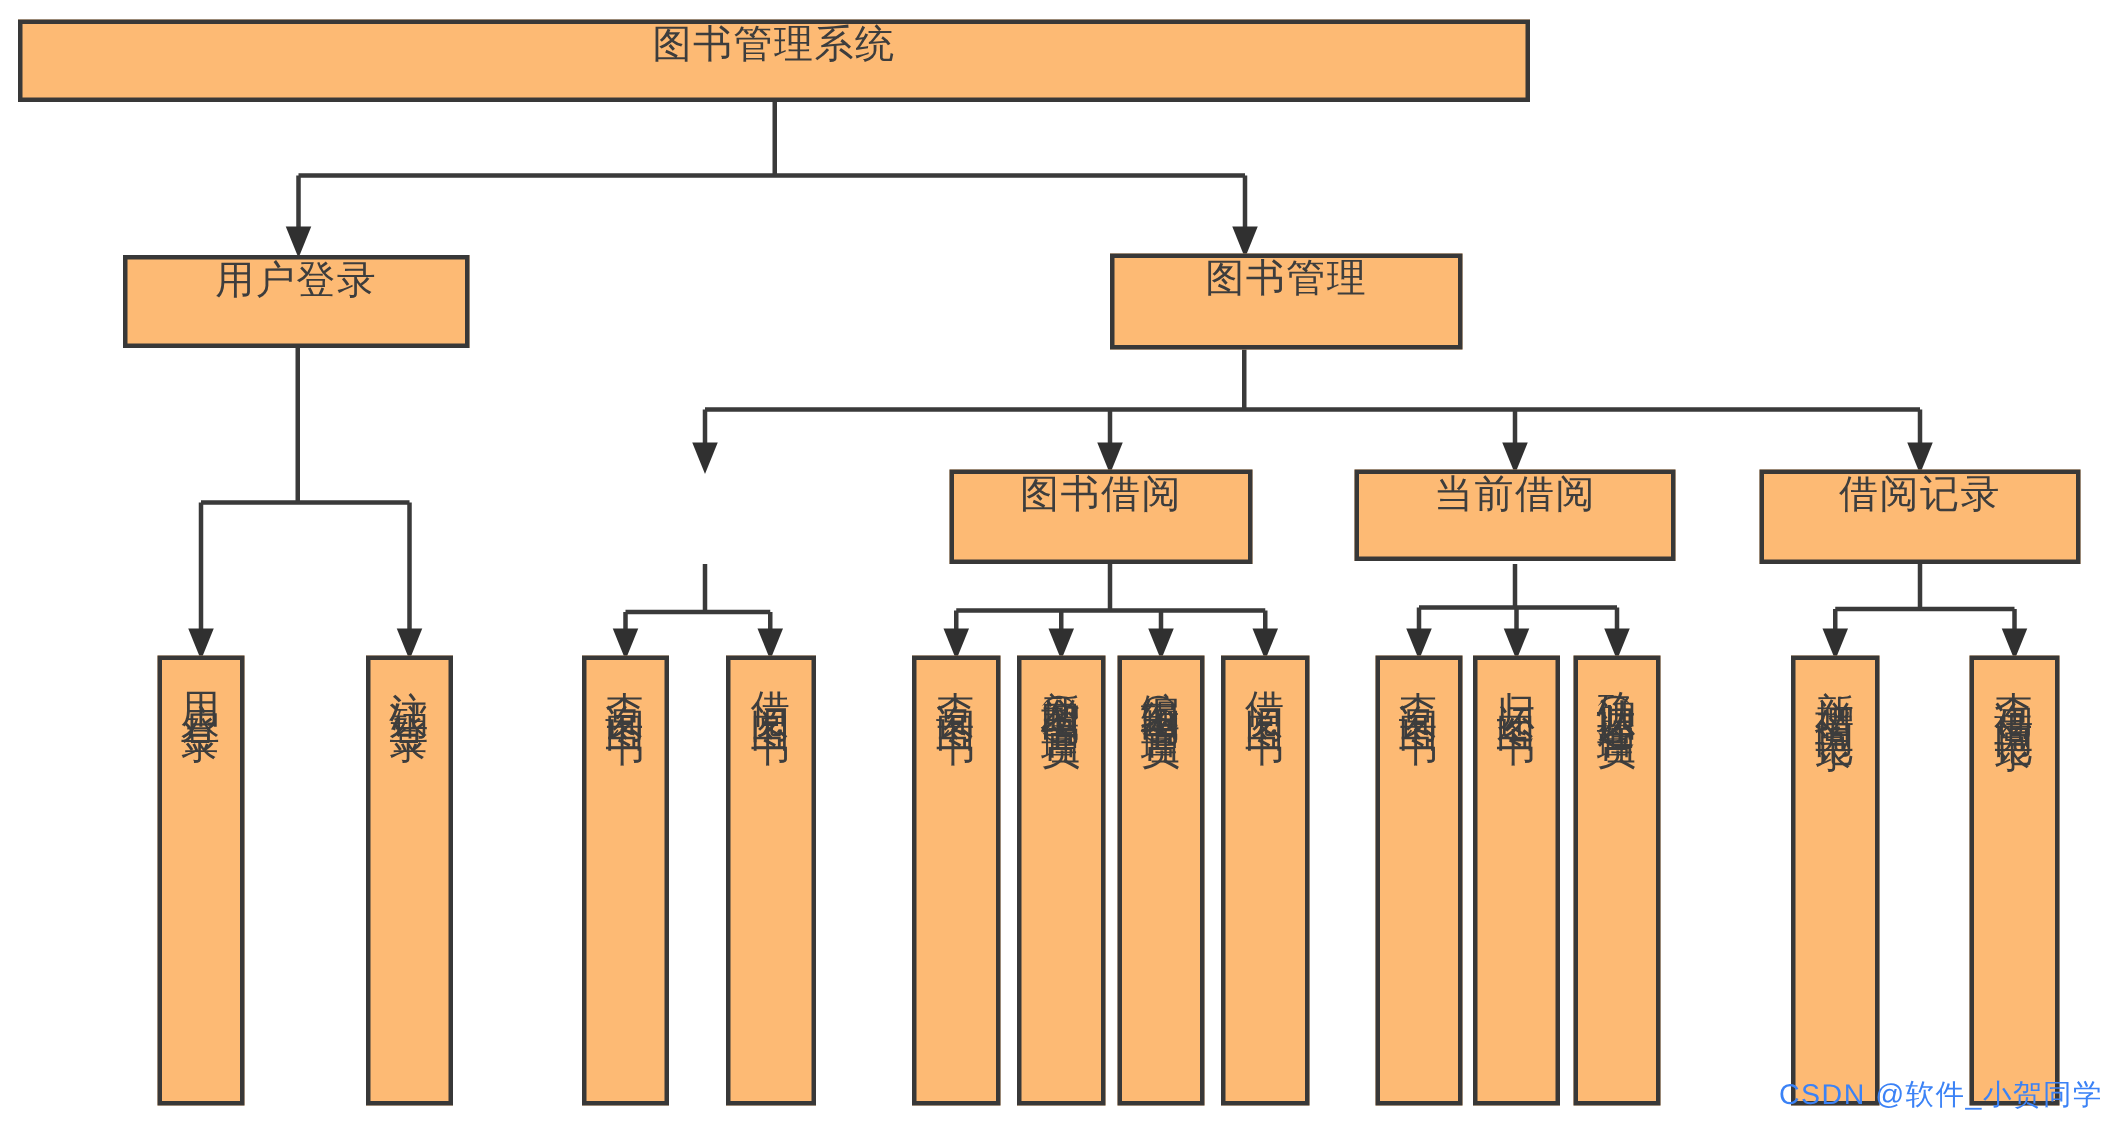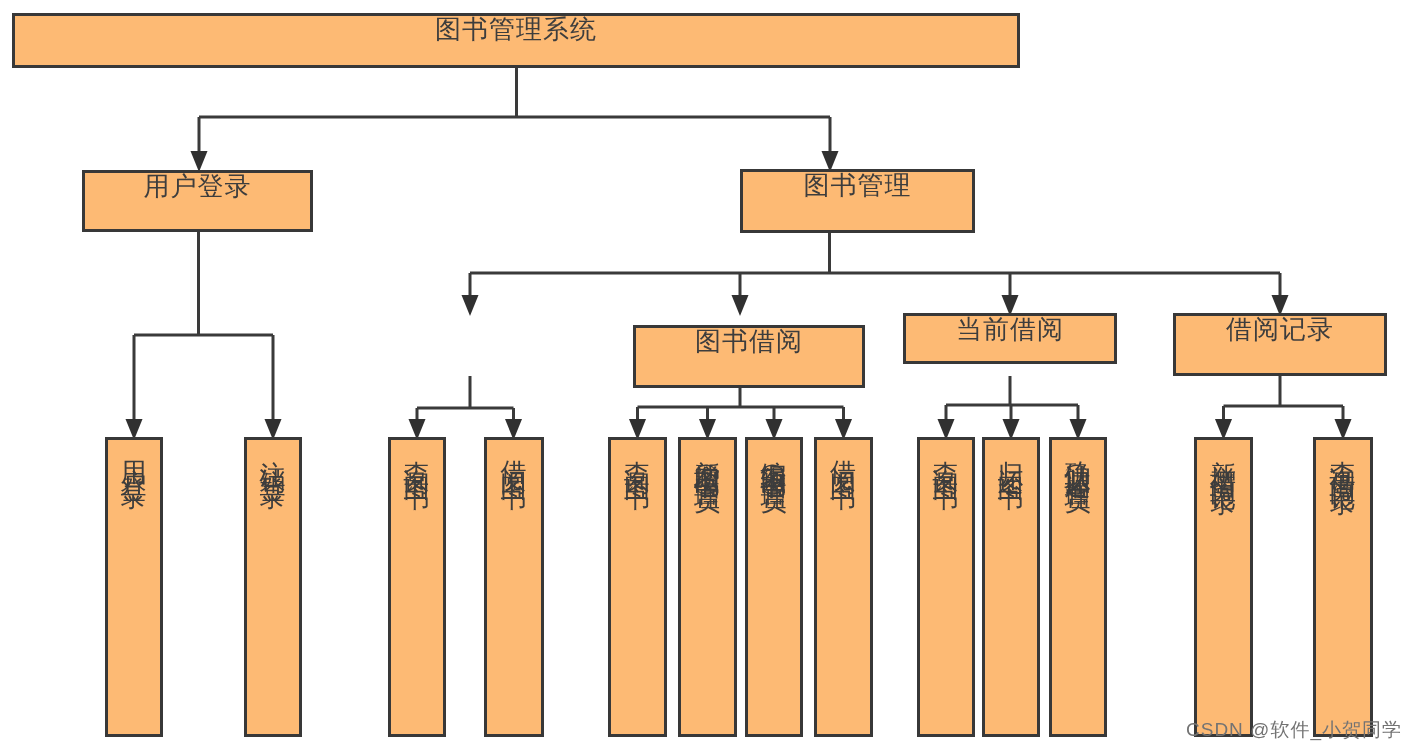--- a/index.html
+++ b/index.html
@@ -55,21 +55,21 @@
     letter-spacing: 8px;
     white-space: nowrap;
   }
   .node.leaf.long span { letter-spacing: 6px; }
   .node.leaf.xlong span { letter-spacing: 4px; }
   .watermark {
     position: absolute;
     left: 1186px;
     top: 717px;
     font-size: 19px;
-    color: #737373;
+    color: #3b82f6;
     letter-spacing: 1px;
     white-space: nowrap;
     z-index: 5;
   }
 </style>
 </head>
 <body>
 
 <div class="canvas">
 
@@ -114,24 +114,24 @@
     <span>图书管理系统</span>
   </div>
 
   <div class="node h" style="left:82px;top:170px;width:231px;height:62px">
     <span>用户登录</span>
   </div>
   <div class="node h" style="left:740px;top:169px;width:235px;height:64px">
     <span>图书管理</span>
   </div>
 
-  <div class="node h" style="left:633px;top:325px;width:232px;height:63px">
+  <div class="node h" style="left:633px;top:313px;width:202px;height:63px">
     <span>图书借阅</span>
   </div>
-  <div class="node h" style="left:903px;top:313px;width:214px;height:51px">
+  <div class="node h" style="left:903px;top:313px;width:214px;height:61px">
     <span>当前借阅</span>
   </div>
   <div class="node h" style="left:1173px;top:313px;width:214px;height:63px">
     <span>借阅记录</span>
   </div>
 
   <div class="node leaf" style="left:105px;top:437px;width:58px;height:300px">
     <span>用户登录</span>
   </div>
   <div class="node leaf" style="left:244px;top:437px;width:58px;height:300px">

